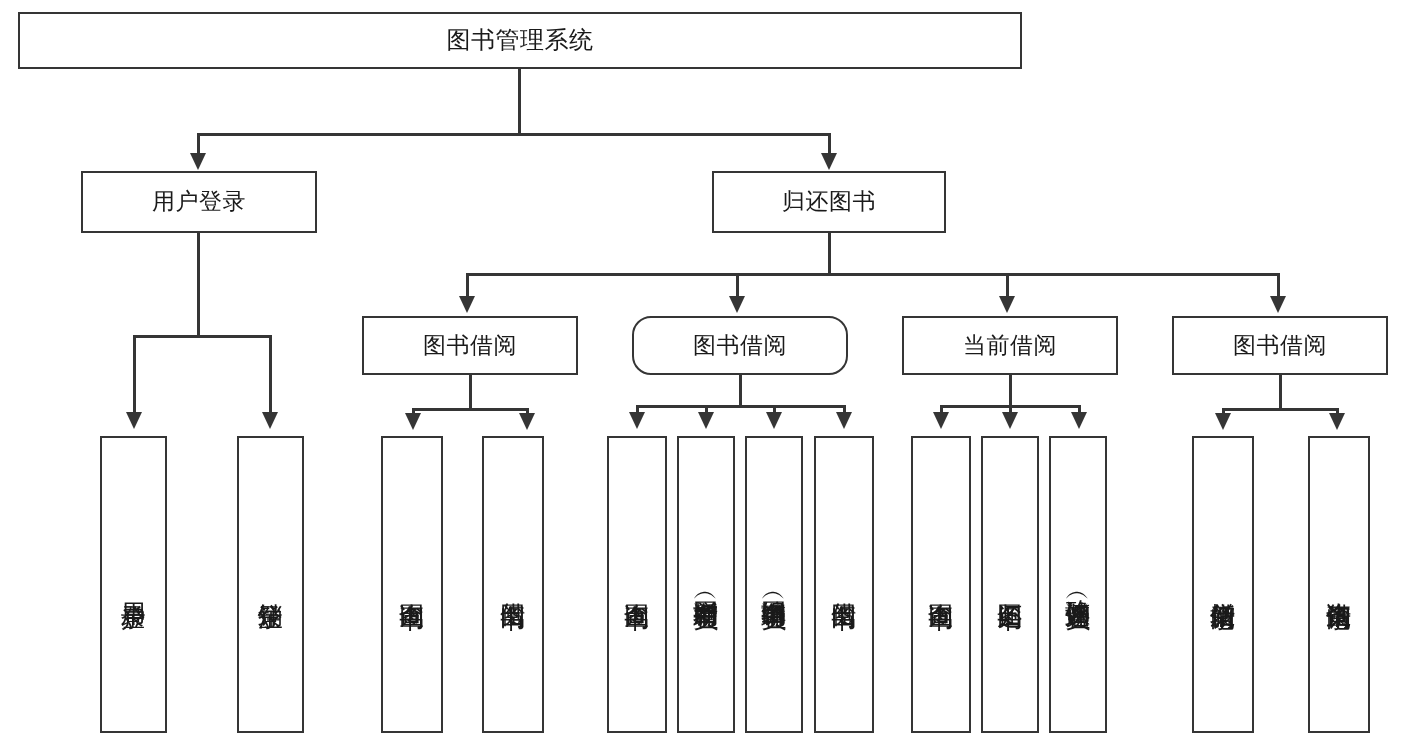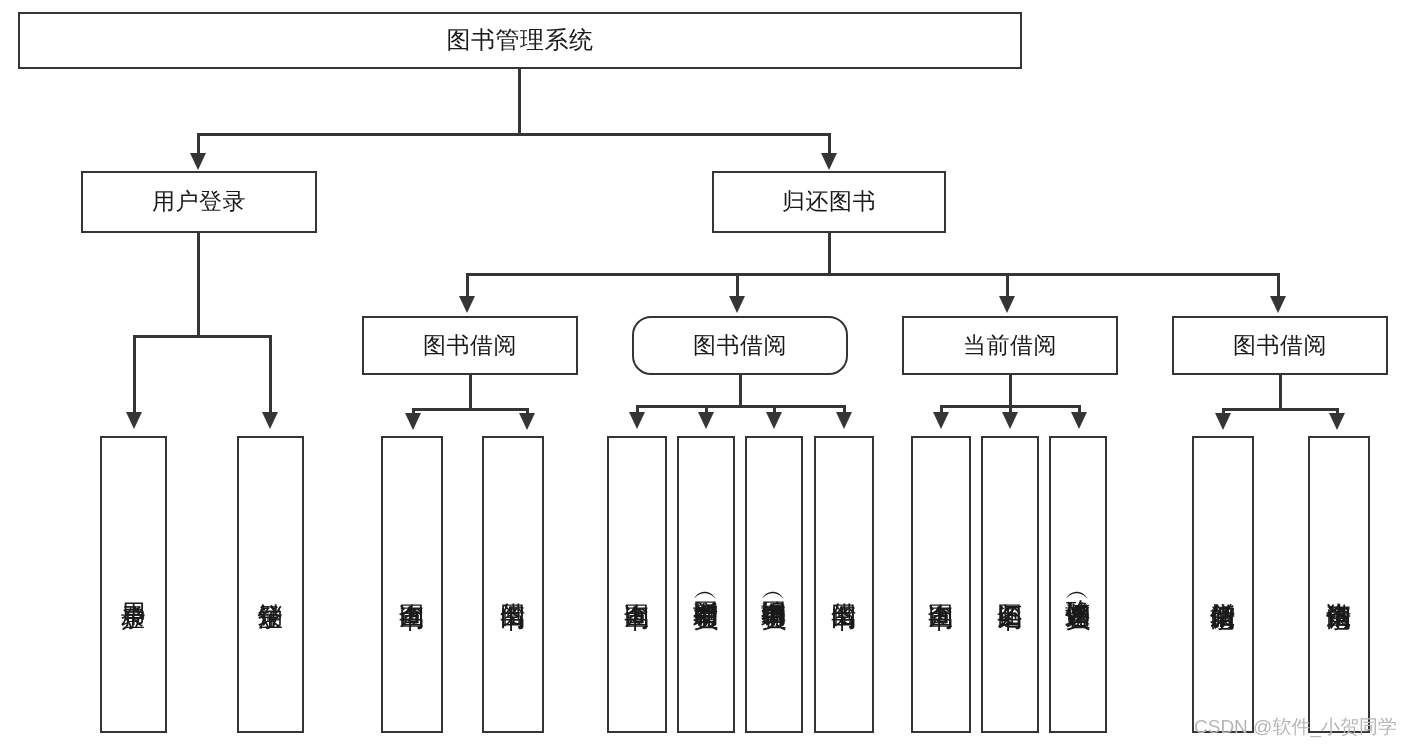--- a/index.html
+++ b/index.html
@@ -211,15 +211,14 @@
     <span class="label">确认归还（管理员）</span>
   </div>
 
   <div class="node vert" style="left:1192px; top:436px; width:62px; height:297px;">
     <span class="label">新增借阅记录</span>
   </div>
   <div class="node vert" style="left:1308px; top:436px; width:62px; height:297px;">
     <span class="label">查询借阅记录</span>
   </div>
 
-  <div id="watermark" style="left:1194px; top:714px;">CSDN @软件_小贺同学</div>
 
 </div>
 
 </body></html>

